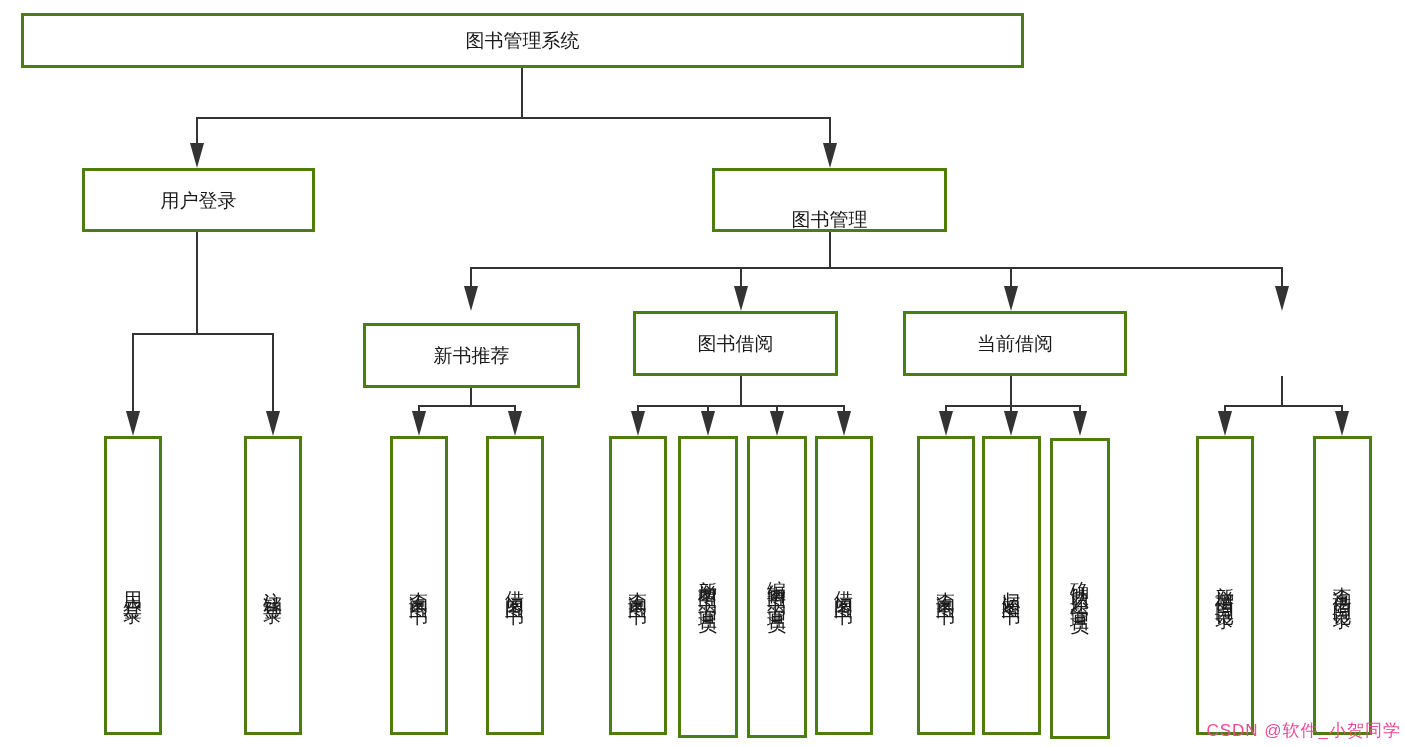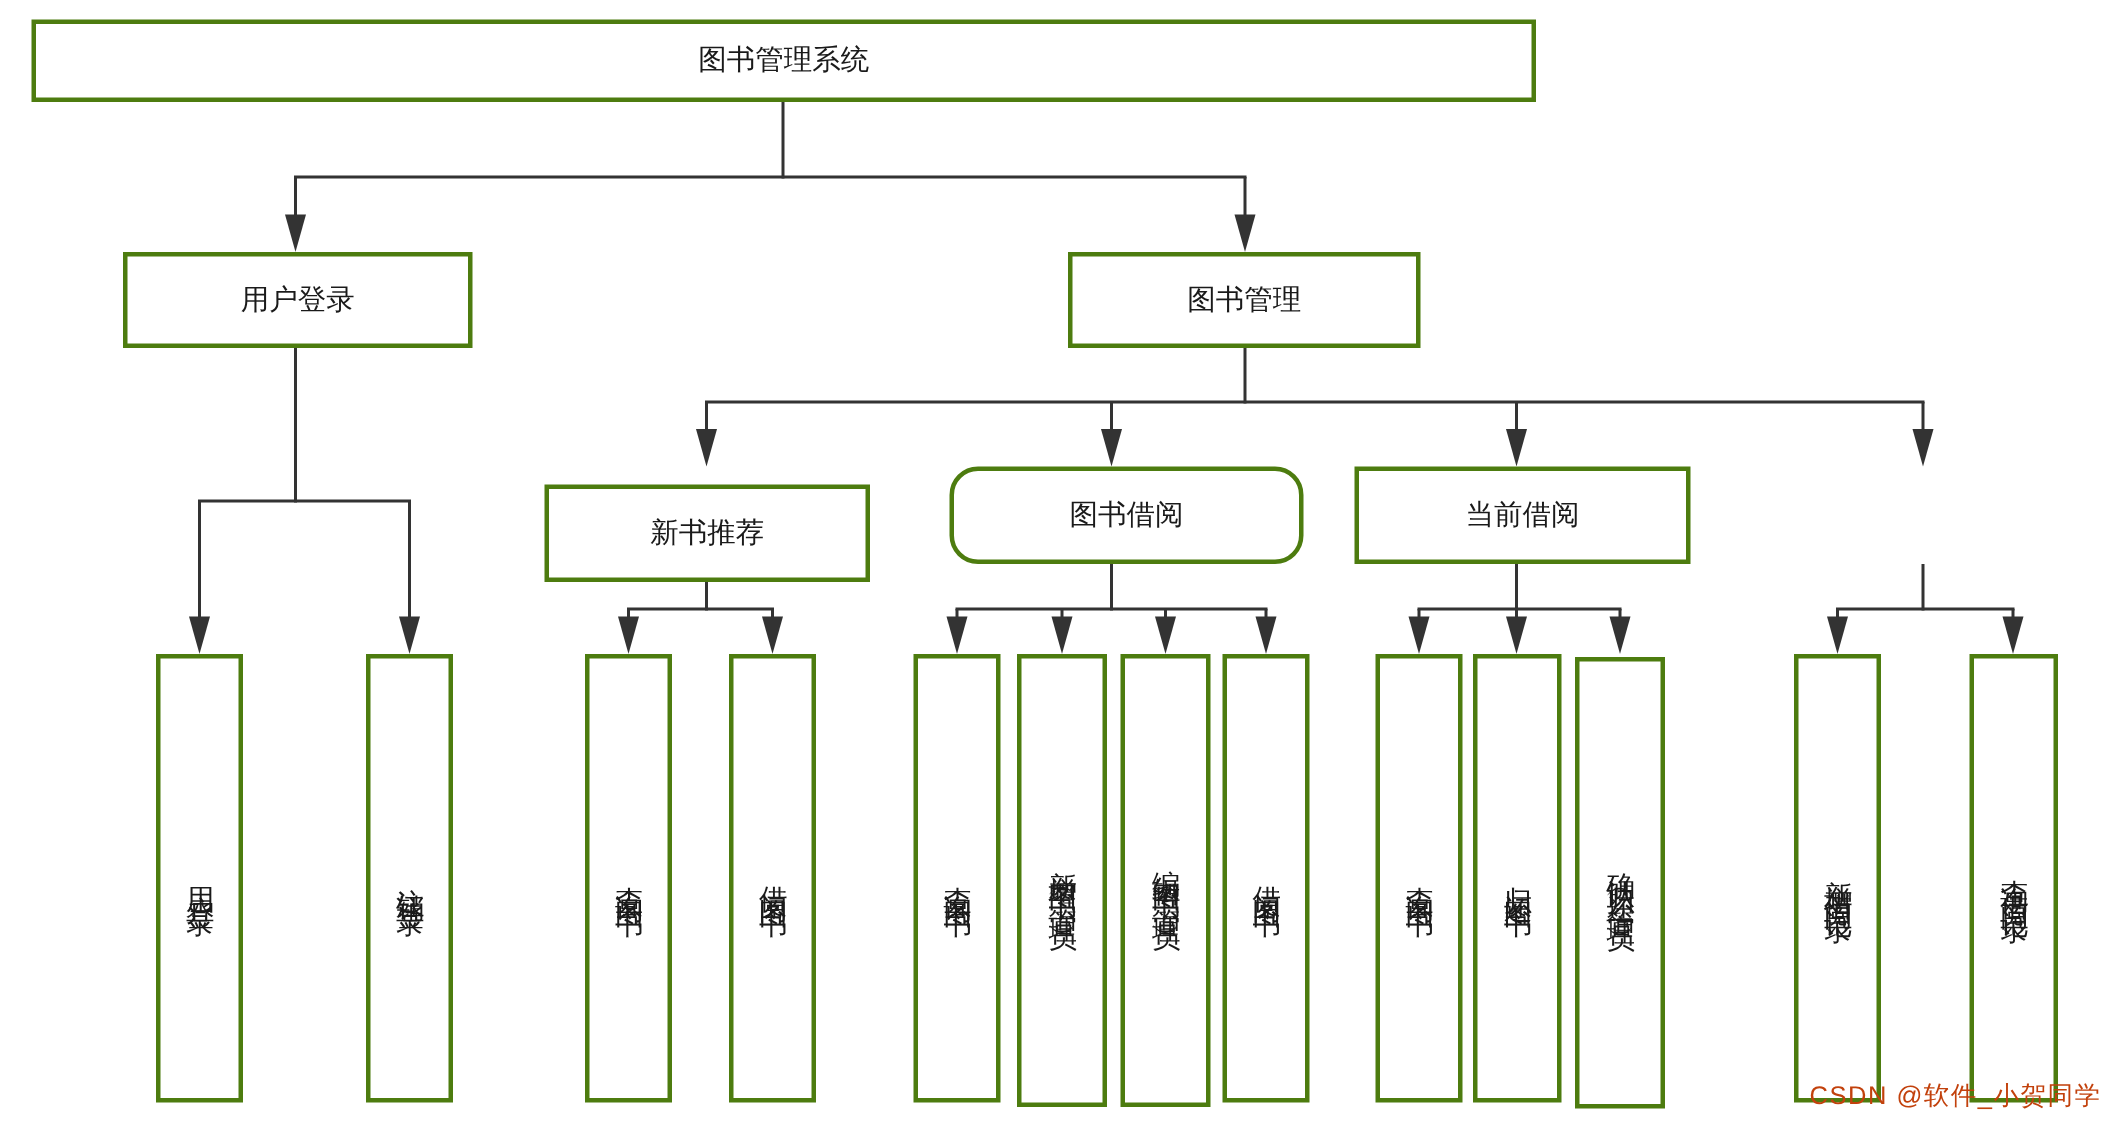--- a/index.html
+++ b/index.html
@@ -37,21 +37,21 @@
     letter-spacing: 5px;
     font-size: 19px;
     color: #1a1a1a;
     white-space: nowrap;
   }
   .watermark {
     position: absolute;
     right: 4px;
     bottom: 5px;
     font-size: 17px;
-    color: #c2410c;
+    color: #ec4899;
     z-index: 3;
     letter-spacing: 1px;
     font-family: "Liberation Sans", sans-serif;
   }
 </style>
 </head>
 <body>
 
 <div class="canvas">
 
@@ -124,28 +124,28 @@
     </g>
   </svg>
 
   <div class="node" style="left:21px; top:13px; width:1003px; height:55px;">
     <span>图书管理系统</span>
   </div>
 
   <div class="node" style="left:82px; top:168px; width:233px; height:64px;">
     <span>用户登录</span>
   </div>
-  <div class="node" style="left:712px; top:168px; width:235px; height:64px;">
+  <div class="node" style="left:712px; top:168px; width:235px; height:64px;align-items:flex-end;">
     <span>图书管理</span>
   </div>
 
   <div class="node" style="left:363px; top:311px; width:217px; height:65px;margin-top:12px;">
     <span>新书推荐</span>
   </div>
-  <div class="node" style="left:633px; top:311px; width:236px; height:65px;border-radius:19px;">
+  <div class="node" style="left:633px; top:311px; width:205px; height:65px;">
     <span>图书借阅</span>
   </div>
   <div class="node" style="left:903px; top:311px; width:224px; height:65px;">
     <span>当前借阅</span>
   </div>
 
   <div class="node" style="left:104px; top:436px; width:58px; height:299px;">
     <span class="vtext">用户登录</span>
   </div>
   <div class="node" style="left:244px; top:436px; width:58px; height:299px;">

